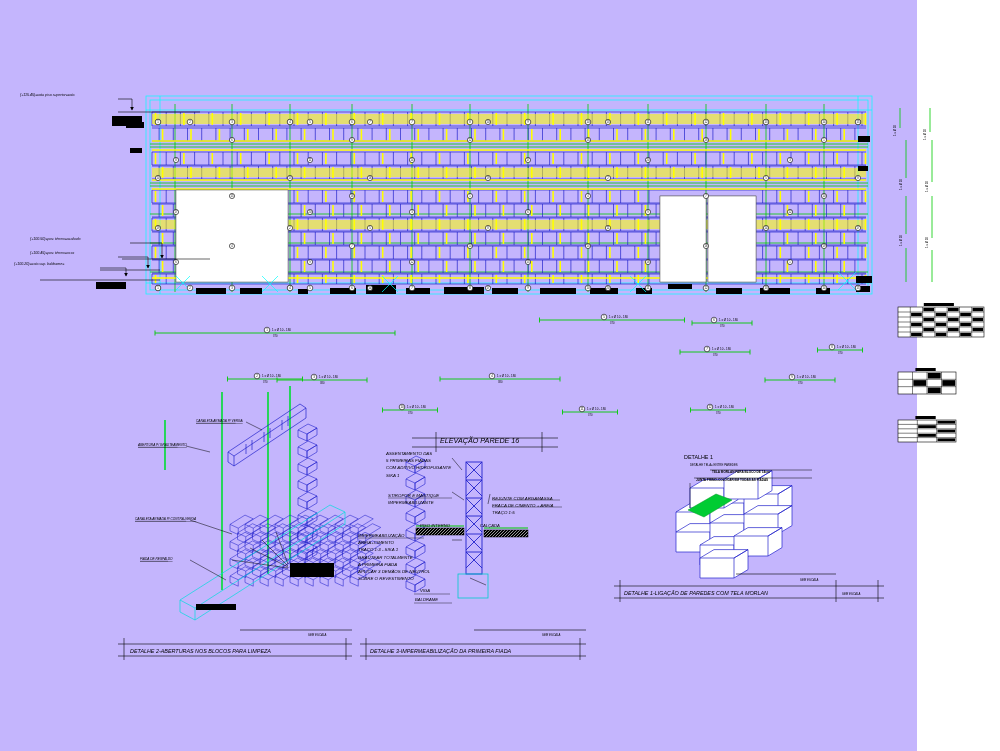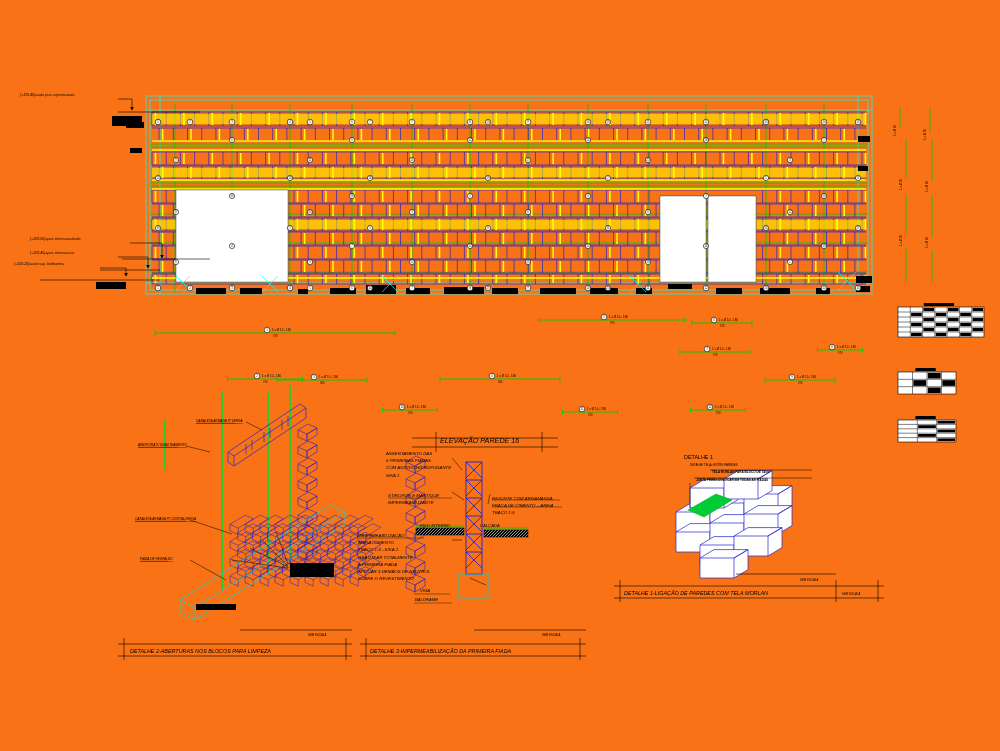--- a/index.html
+++ b/index.html
@@ -1,19 +1,19 @@
 <!DOCTYPE html>
 <html><head>
 <meta charset="utf-8">
 <title>CAD Drawing</title>
 <style>
   html,body{margin:0;padding:0;background:#ffffff;}
   body{width:1000px;height:751px;overflow:hidden;
        font-family:"Liberation Sans","DejaVu Sans",sans-serif;}
-  #sheet{position:relative;width:1000px;height:751px;background:#f97316;}
+  #sheet{position:relative;width:917px;height:751px;background:#c4b5fd;}
   svg.layer{position:absolute;left:0;top:0;width:1000px;height:751px;}
   .txt{font-family:"Liberation Sans","DejaVu Sans",sans-serif;fill:#000;}
   .tiny{font-size:3.4px;}
   .xtiny{font-size:2.9px;}
   .sm{font-size:4.2px;}
   .md{font-size:5.4px;}
   .lg{font-size:7.2px;}
   .ital{font-style:italic;}
 </style>
 </head>

